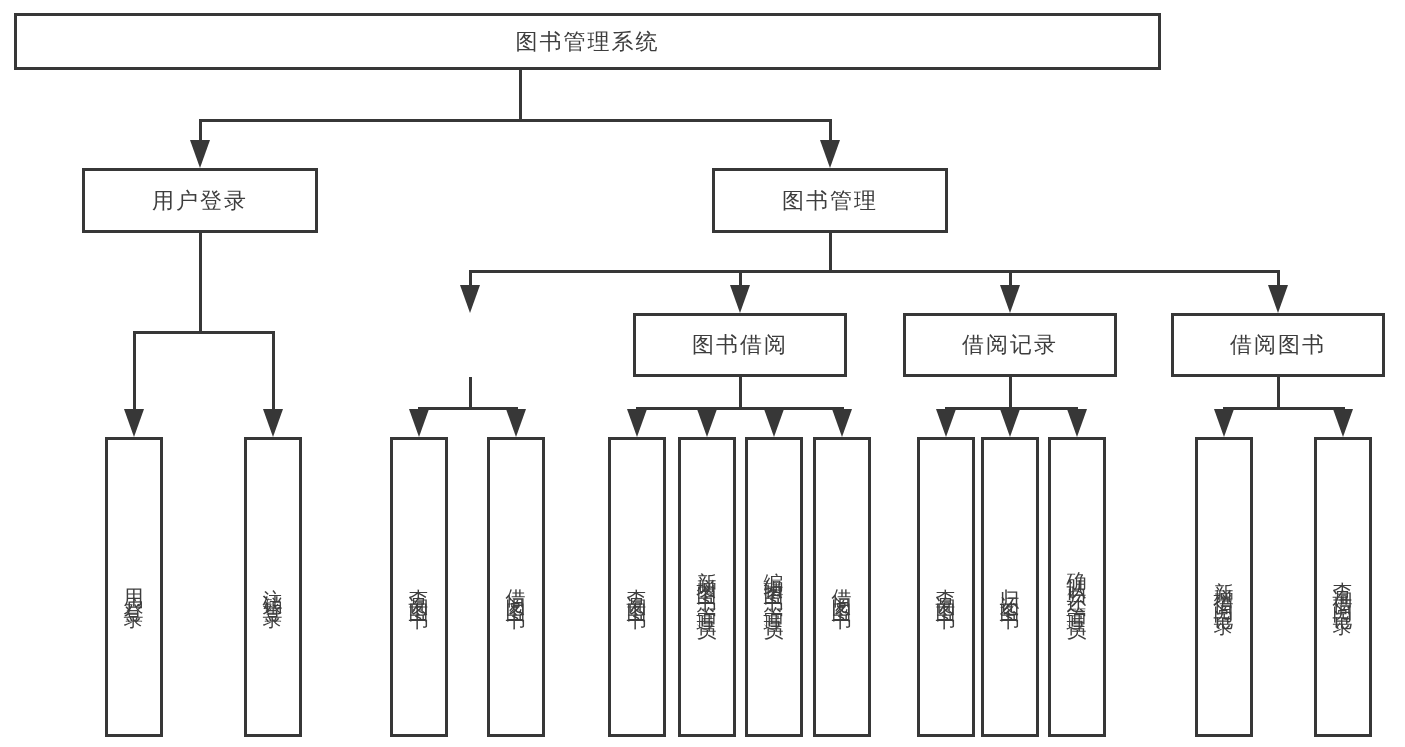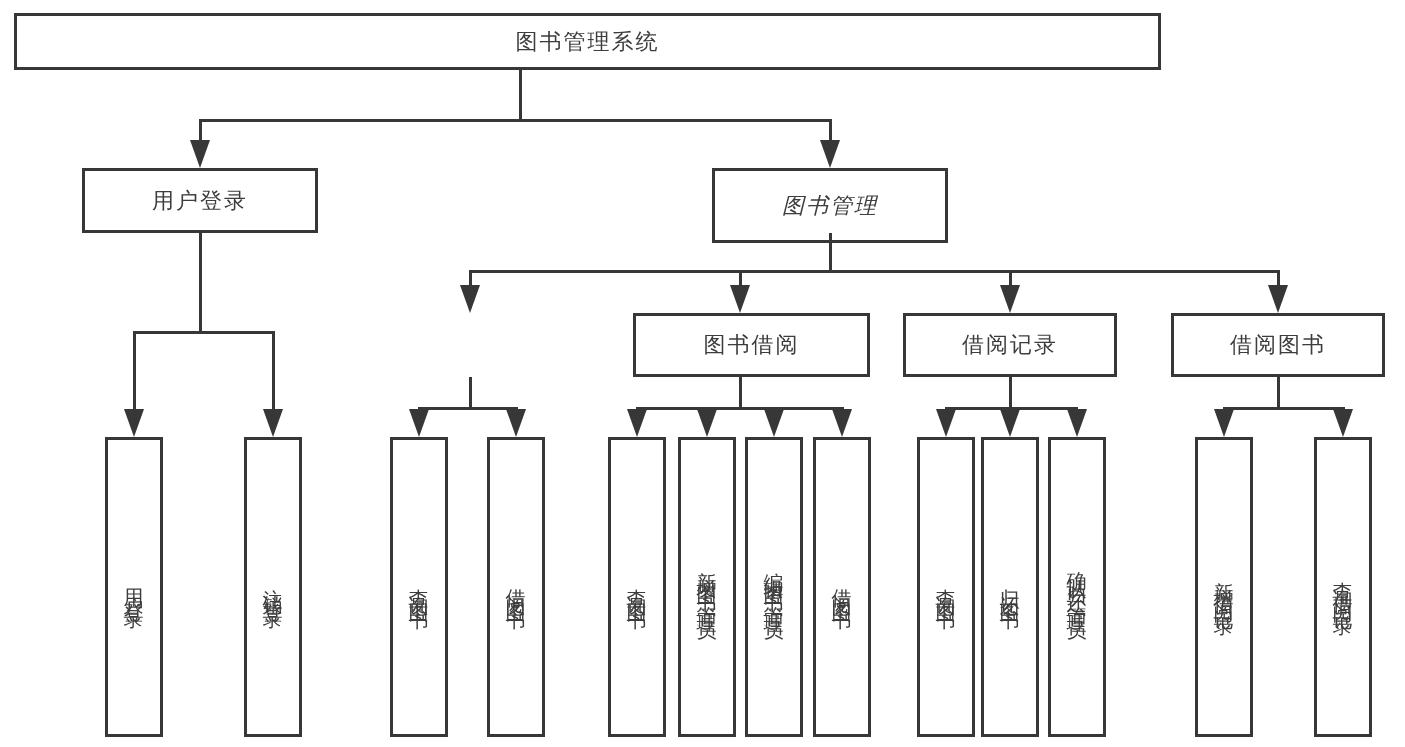--- a/index.html
+++ b/index.html
@@ -40,26 +40,26 @@
 <div id="stage">
 
   <div class="box hbox" style="left:14px;top:13px;width:1147px;height:57px;">
     <span>图书管理系统</span>
   </div>
 
   <div class="box hbox" style="left:82px;top:168px;width:236px;height:65px;">
     <span>用户登录</span>
   </div>
 
-  <div class="box hbox" style="left:712px;top:168px;width:236px;height:75px;font-style:italic;">
+  <div class="box hbox" style="left:712px;top:168px;width:236px;height:65px;">
     <span>图书管理</span>
   </div>
 
 
-  <div class="box hbox" style="left:633px;top:313px;width:237px;height:64px;text-align:right;">
+  <div class="box hbox" style="left:633px;top:313px;width:214px;height:64px;text-align:right;">
     <span>图书借阅</span>
   </div>
 
   <div class="box hbox" style="left:903px;top:313px;width:214px;height:64px;">
     <span>借阅记录</span>
   </div>
 
   <div class="box hbox" style="left:1171px;top:313px;width:214px;height:64px;">
     <span>借阅图书</span>
   </div>

